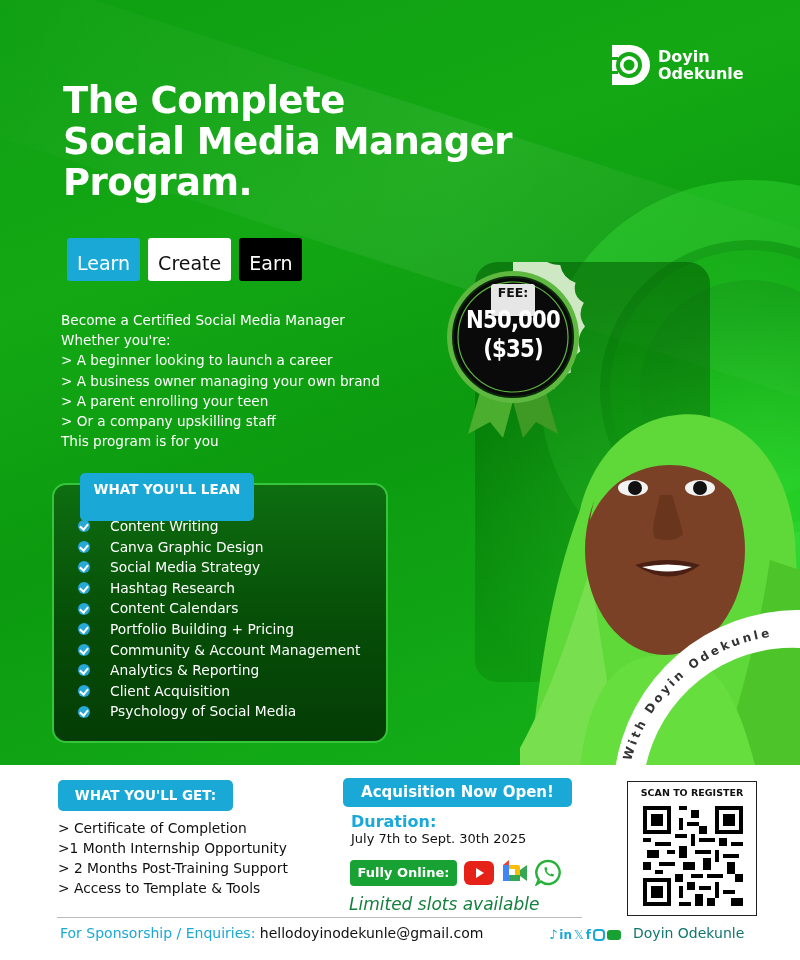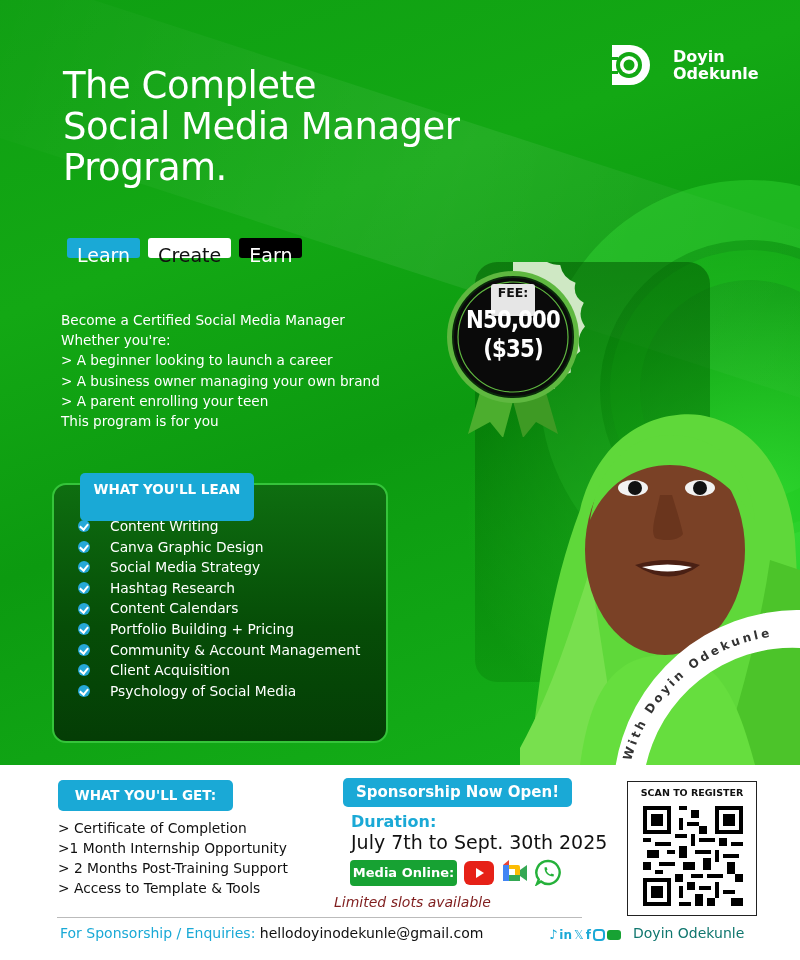--- a/index.html
+++ b/index.html
@@ -17,29 +17,29 @@
     background: linear-gradient(90deg, rgba(255,255,255,0), rgba(255,255,255,0.07), rgba(255,255,255,0));
     transform: rotate(18deg);
   }
   .arc1 { position:absolute; right:-160px; top:180px; width:420px; height:420px; border-radius:50%;
     border: 60px solid rgba(60,230,60,0.35); }
   .arc2 { position:absolute; right:-90px; top:250px; width:280px; height:280px; border-radius:50%;
     border: 30px solid rgba(30,200,30,0.35); }
   .dark-panel { position:absolute; left:475px; top:262px; width:235px; height:420px; border-radius:22px;
     background: linear-gradient(180deg, rgba(0,90,0,0.55), rgba(0,110,0,0.25)); }
 
-  .logo { position:absolute; left:610px; top:43px; display:flex; align-items:center; gap:23px; }
+  .logo { position:absolute; left:610px; top:43px; display:flex; align-items:center; gap:8px; }
   .logo-mark { width:40px; height:44px; position:relative; }
   .logo-text { color:#fff; font-weight:600; font-size:16px; line-height:17px; font-family:"DejaVu Sans", sans-serif; }
 
-  .title { position:absolute; left:63px; top:65px; color:#fff; font-weight:normal; font-size:37px; line-height:41px; letter-spacing:-0.5px; }
+  .title { position:absolute; left:63px; top:80px; color:#fff; font-weight:bold; font-size:37px; line-height:41px; letter-spacing:-0.5px; }
   .title div { white-space: nowrap; }
 
   .chips { position:absolute; left:67px; top:238px; display:flex; gap:8px; }
-  .chip { height:20px; padding:0 10px; border-radius:3px; font-size:19px; line-height:34px; }
+  .chip { height:43px; padding:8px 10px; border-radius:3px; font-size:19px; line-height:34px; }
   .chip.learn { background:#1aa9d6; color:#fff; }
   .chip.create { background:#fff; color:#111; }
   .chip.earn { background:#000; color:#fff; }
 
   .intro { position:absolute; left:61px; top:310px; color:#fff; font-size:13.6px; line-height:20.2px; }
 
   .badge { position:absolute; left:428px; top:262px; width:170px; height:175px; }
 
   .learn-box { position:absolute; left:52px; top:483px; width:336px; height:260px; border-radius:14px;
     border:2px solid #35c43a; background: linear-gradient(180deg, #0e6e10 0%, #064d07 55%, #043d05 100%); }
@@ -53,28 +53,28 @@
   .photo { position:absolute; left:520px; top:370px; width:280px; height:395px; }
   .curve-text { position:absolute; left:560px; top:610px; width:240px; height:160px; }
 
   
   .get-tag { position:absolute; left:58px; top:780px; width:175px; height:31px; border-radius:5px; background:#1aa9d6; color:#fff;
     font-weight:600; font-size:13.5px; line-height:31px; text-align:center; }
   .get-list { position:absolute; left:58px; top:818px; list-style:none; font-size:13.8px; line-height:20px; color:#111; }
   .reg-tag { position:absolute; left:343px; top:778px; width:229px; height:29px; border-radius:5px; background:#1aa9d6; color:#fff;
     font-weight:600; font-size:15px; line-height:29px; text-align:center; }
   .duration-label { position:absolute; left:351px; top:812px; color:#1aa9d6; font-size:16px; font-weight:600; }
-  .duration-value { position:absolute; left:351px; top:831px; color:#111; font-size:19px; }
+  .duration-value { position:absolute; left:351px; top:831px; color:#111; font-size:13px; }
   .online { position:absolute; left:350px; top:860px; width:107px; height:26px; border-radius:4px; background:#17a233; color:#fff;
     font-size:13px; line-height:26px; text-align:center; font-weight:600; }
   .yt { position:absolute; left:464px; top:861px; width:30px; height:24px; border-radius:6px; background:#e62117; }
   .yt::after { content:""; position:absolute; left:12px; top:7px; border-left:8px solid #fff; border-top:5px solid transparent; border-bottom:5px solid transparent; }
   .meet { position:absolute; left:502px; top:860px; width:26px; height:26px; }
   .wa { position:absolute; left:535px; top:859px; width:27px; height:27px; }
-  .limited { position:absolute; left:334px; top:894px; color:#7f1d1d; font-size:14px; font-style:italic; }
+  .limited { position:absolute; left:349px; top:894px; color:#15803d; font-size:17px; font-style:italic; }
 
   .qr-box { position:absolute; left:627px; top:781px; width:130px; height:135px; border:1.5px solid #222; background:#fff; }
   .qr-label { position:absolute; left:0; top:5px; width:100%; text-align:center; font-weight:bold; font-size:9.5px; color:#111; }
   .qr { position:absolute; left:15px; top:24px; width:100px; height:100px; }
 
   .hr { position:absolute; left:57px; top:917px; width:525px; height:1px; background:#bbb; }
   .sponsor { position:absolute; left:60px; top:925px; font-size:14px; white-space:nowrap; }
   .sponsor .lbl { color:#1aa9d6; }
   .sponsor .mail { color:#111; }
   .socials { position:absolute; left:549px; top:927px; display:flex; align-items:center; gap:2px; font-size:12px; font-weight:bold; color:#1aa9d6; }
@@ -114,20 +114,21 @@
     <span class="chip create">Create</span>
     <span class="chip earn">Earn</span>
   </div>
 
   <div class="intro">
     <div>Become a Certified Social Media Manager</div>
     <div>Whether you're:</div>
     <div>&gt; A beginner looking to launch a career</div>
     <div>&gt; A business owner managing your own brand</div>
     <div>&gt; A parent enrolling your teen</div>
+    <div>&gt; Or a company upskilling staff</div>
     <div>This program is for you</div>
   </div>
 
   <div class="badge">
     <svg width="170" height="175" viewBox="0 0 170 175">
       <polygon points="55,120 40,172 62,160 75,176 88,128" fill="#4cae2e"></polygon>
       <polygon points="115,120 130,172 108,160 95,176 82,128" fill="#3e9a24"></polygon>
       <g transform="translate(85,75)">
         <path id="scallop" fill="#cfe8c4" d="
           M0,-74 Q12,-66 22,-70 Q28,-61 40,-61 Q42,-50 53,-46 Q50,-35 60,-29 Q54,-19 61,-9
@@ -196,41 +197,45 @@
     <li>
         <span class="check"></span>
         <span>Portfolio Building + Pricing</span>
       </li>
     <li>
         <span class="check"></span>
         <span>Community &amp; Account Management</span>
       </li>
     <li>
         <span class="check"></span>
+        <span>Analytics &amp; Reporting</span>
+      </li>
+    <li>
+        <span class="check"></span>
         <span>Client Acquisition</span>
       </li>
     <li>
         <span class="check"></span>
         <span>Psychology of Social Media</span>
       </li>
   </ul>
 </div>
 
 <div class="get-tag">WHAT YOU'LL GET:</div>
 <ul class="get-list">
   <li>&gt; Certificate of Completion</li>
   <li>&gt;1  Month Internship Opportunity</li>
   <li>&gt; 2  Months Post-Training Support</li>
   <li>&gt; Access to Template &amp; Tools</li>
 </ul>
 
-<div class="reg-tag">Sponsorship Now Open!</div>
+<div class="reg-tag">Acquisition Now Open!</div>
 <div class="duration-label">Duration:</div>
 <div class="duration-value">July 7th to Sept. 30th 2025</div>
-<div class="online">Media Online:</div>
+<div class="online">Fully Online:</div>
 <div class="yt"></div>
 <svg class="meet" viewBox="0 0 26 26">
   <rect x="1" y="5" width="17" height="16" rx="2" fill="#fbbc04"></rect>
   <rect x="1" y="5" width="6" height="16" fill="#4285f4"></rect>
   <rect x="7" y="15" width="11" height="6" fill="#34a853"></rect>
   <rect x="7" y="9" width="6" height="6" fill="#fff"></rect>
   <polygon points="18,10 25,5 25,21 18,16" fill="#34a853"></polygon>
   <polygon points="1,5 7,5 7,0" fill="#ea4335"></polygon>
 </svg>
 <svg class="wa" viewBox="0 0 27 27">

